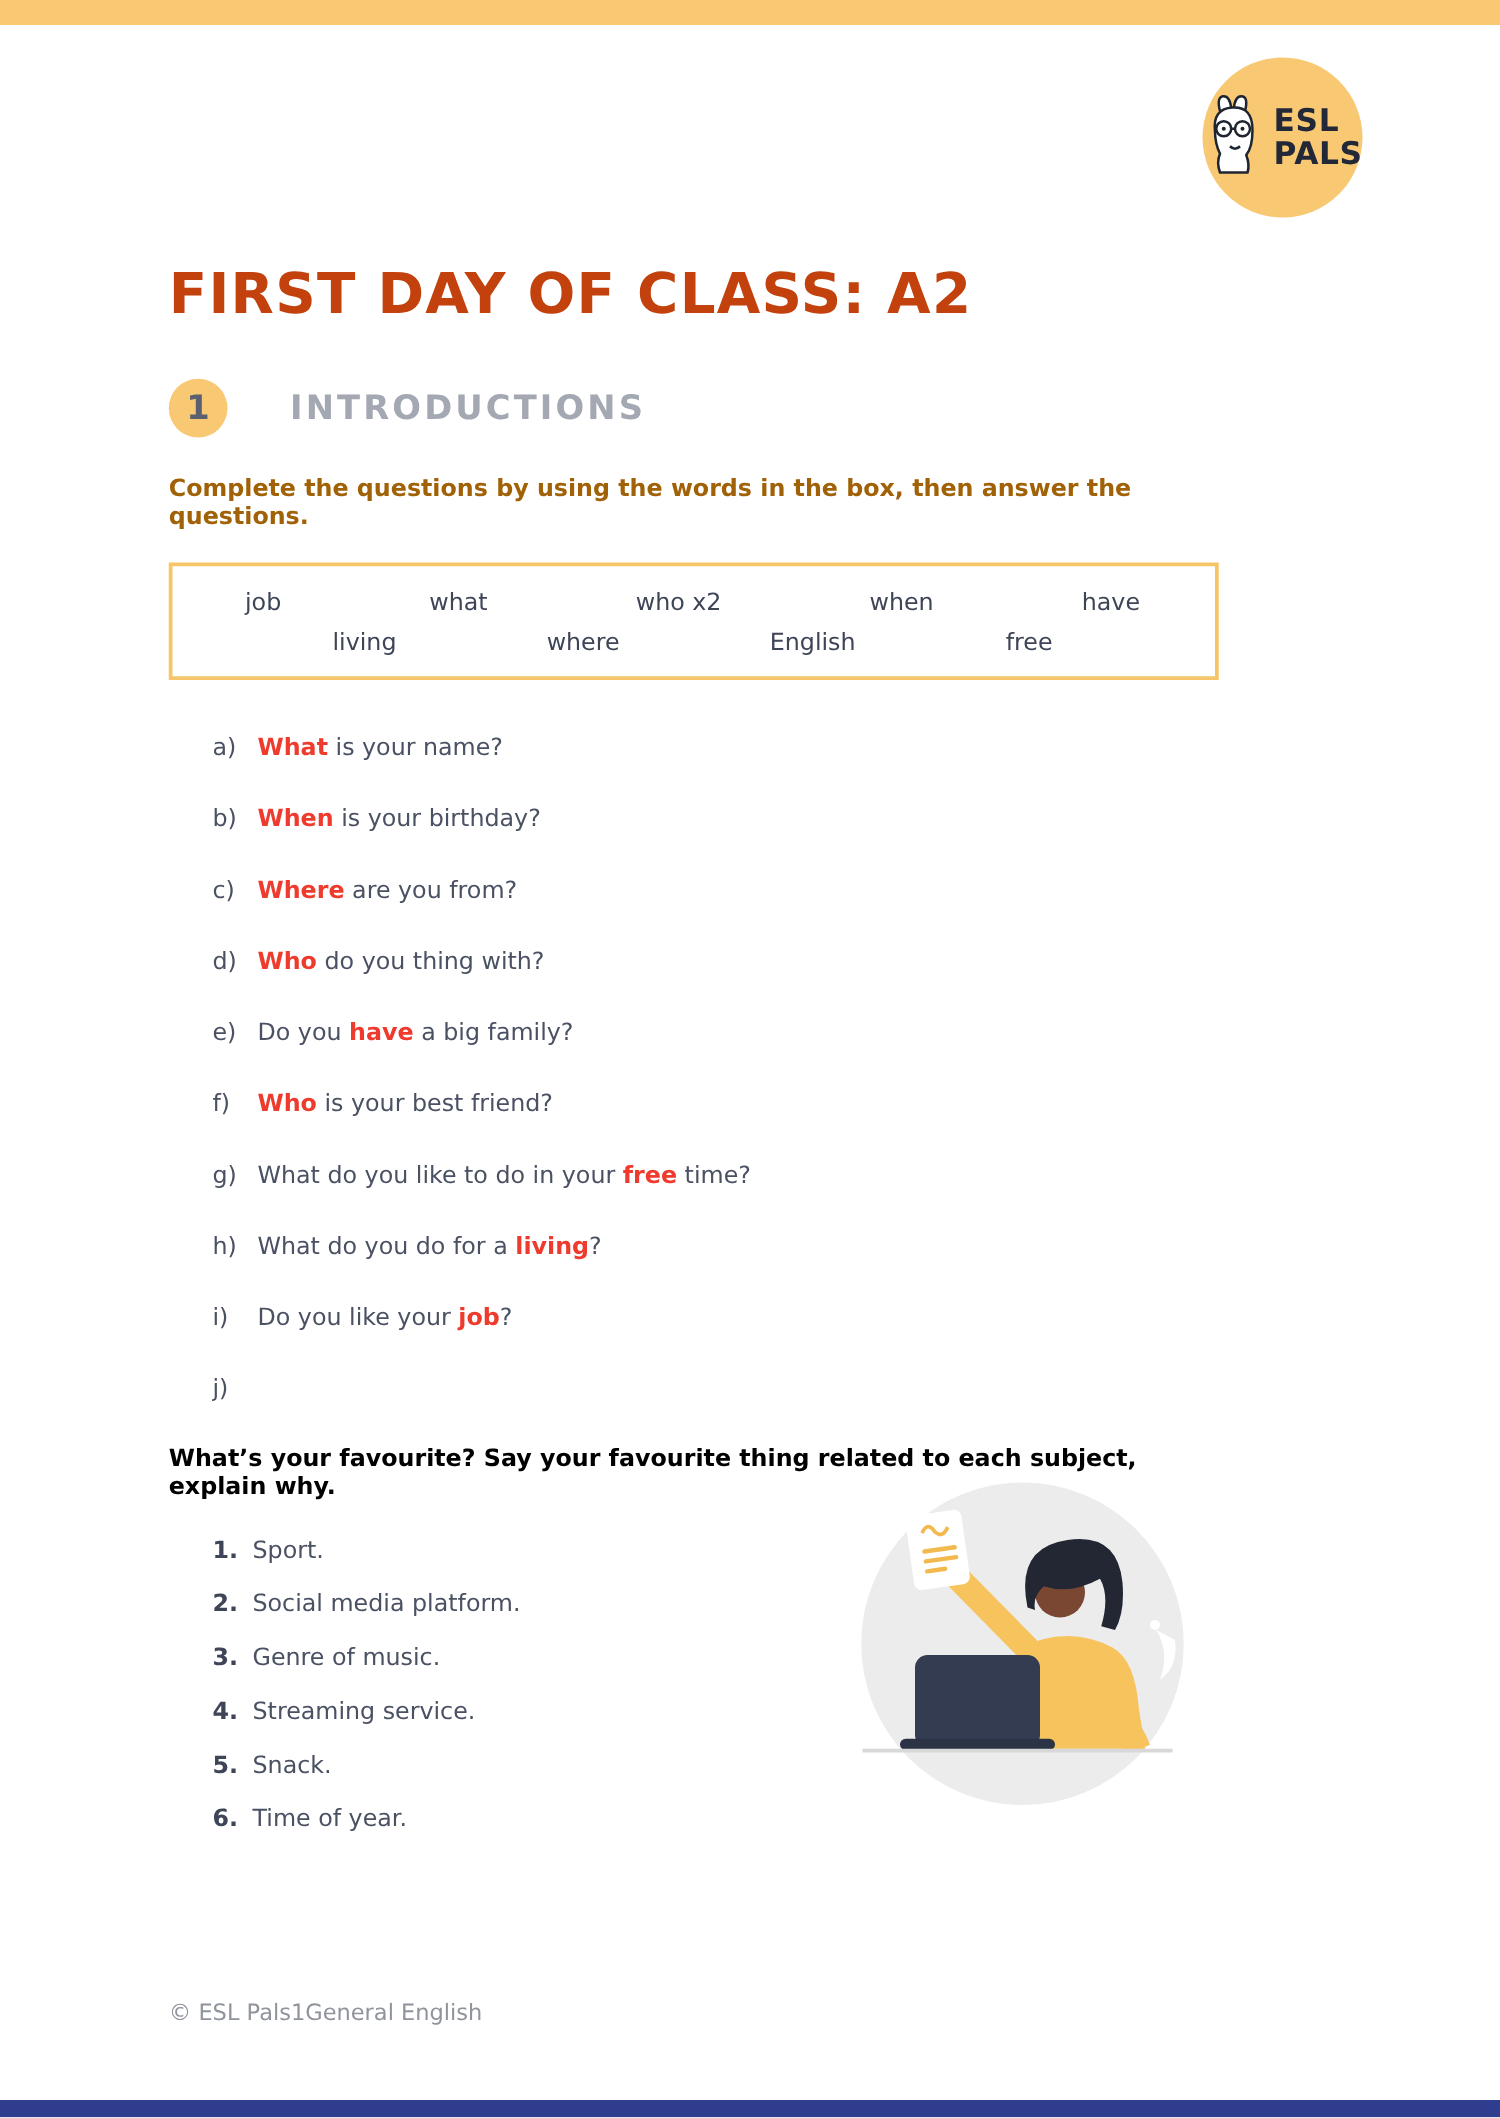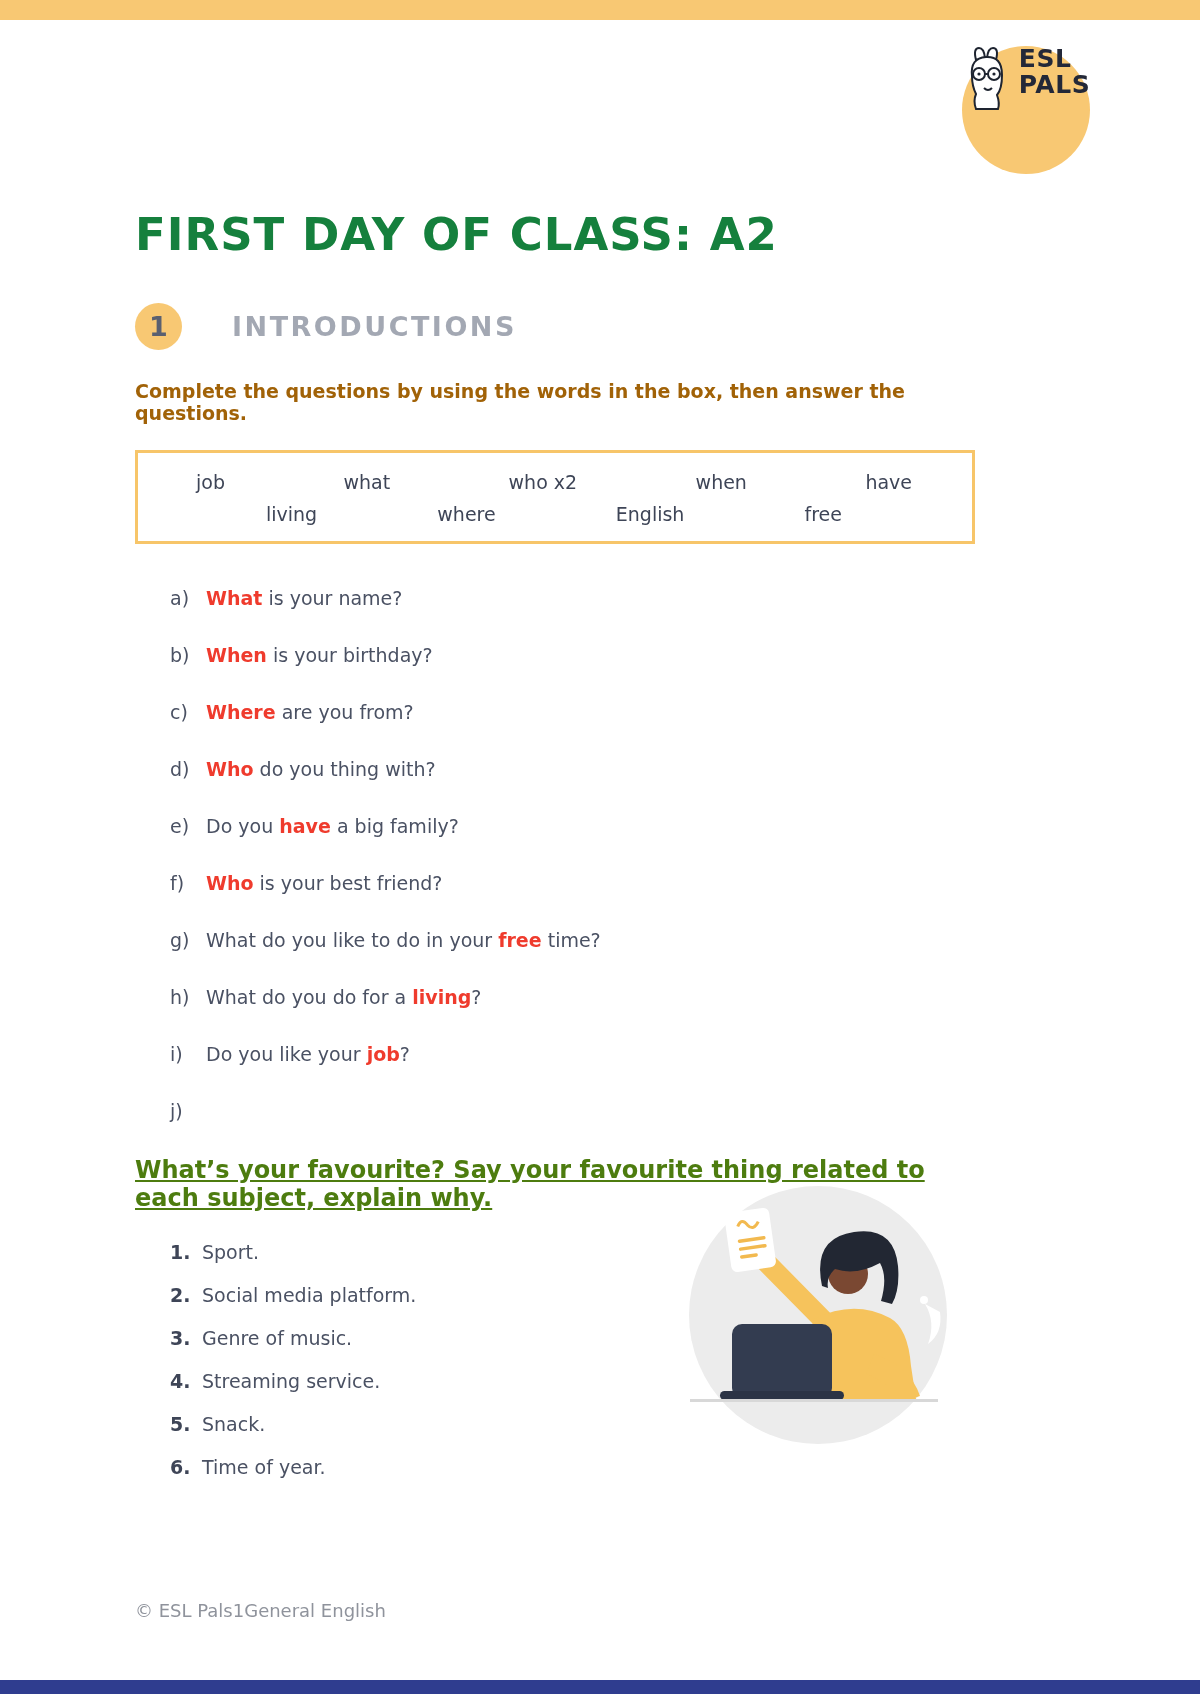--- a/index.html
+++ b/index.html
@@ -18,33 +18,33 @@
     background: #F8C873;
   }
   .bottom-bar {
     position: absolute; bottom: 0; left: 0; right: 0; height: 14px;
     background: #2F3D8F;
   }
   .logo {
     position: absolute; left: 962px; top: 46px;
     width: 128px; height: 128px; border-radius: 50%;
     background: #F8C873;
-    display: flex; align-items: flex-start; justify-content: center; gap: 5px;
+    display: flex; align-items: center; justify-content: center; gap: 5px;
   }
   .logo-text {
     color: #232838; font-weight: bold; font-size: 25px; line-height: 1.05;
     letter-spacing: 0.5px;
   }
   .content {
     position: absolute; left: 135px; top: 208px; width: 840px;
   }
   .title {
     margin: 0 0 42px 0;
     font-size: 45px; font-weight: 800; letter-spacing: 1px;
-    color: #15803d;
+    color: #c2410c;
   }
   .section-header { display: flex; align-items: center; gap: 18px; margin: 0 0 30px 0; }
   .num-circle {
     width: 47px; height: 47px; border-radius: 50%;
     background: #F8C873; color: #5A6070;
     display: flex; align-items: center; justify-content: center;
     font-size: 27px; font-weight: bold;
   }
   .section-heading {
     color: #A3A8B3; font-size: 27px; font-weight: bold; letter-spacing: 2.5px; margin-left: 32px;
@@ -54,21 +54,21 @@
     border: 3px solid #F7C569;
     padding: 14px 10px 16px 10px;
     margin: 0 0 42px 0;
   }
   .wb-row { display: flex; justify-content: space-between; color: #3E4557; font-size: 19px; }
   .wb-row-0 { padding: 4px 50px 8px 48px; }
   .wb-row-1 { padding: 2px 120px 0 118px; }
   .q-row { display: flex; margin-bottom: 33px; font-size: 19px; color: #4A5163; line-height: 24px; }
   .q-letter { flex: 0 0 36px; margin-left: 35px; }
   .q-text .red { color: #EF3B2D; font-weight: bold; }
-  .fav-heading { font-size: 24px; font-weight: bold; color: #4d7c0f; margin: 12px 0 28px 0; text-decoration: underline; }
+  .fav-heading { font-size: 19px; font-weight: bold; color: #000000; margin: 12px 0 28px 0; }
   .fav-row { display: flex; font-size: 19px; color: #4A5163; line-height: 24px; margin-bottom: 19px; width: 480px; }
   .fav-num { flex: 0 0 32px; margin-left: 35px; font-weight: bold; color: #3E4557; }
   .illustration { position: absolute; left: 662px; top: 1182px; width: 312px; height: 268px; }
   .footer {
     position: absolute; left: 135px; top: 1600px; width: 838px;
     display: flex; 
     color: #8F939C; font-size: 18px;
   }
 </style>
 </head>

